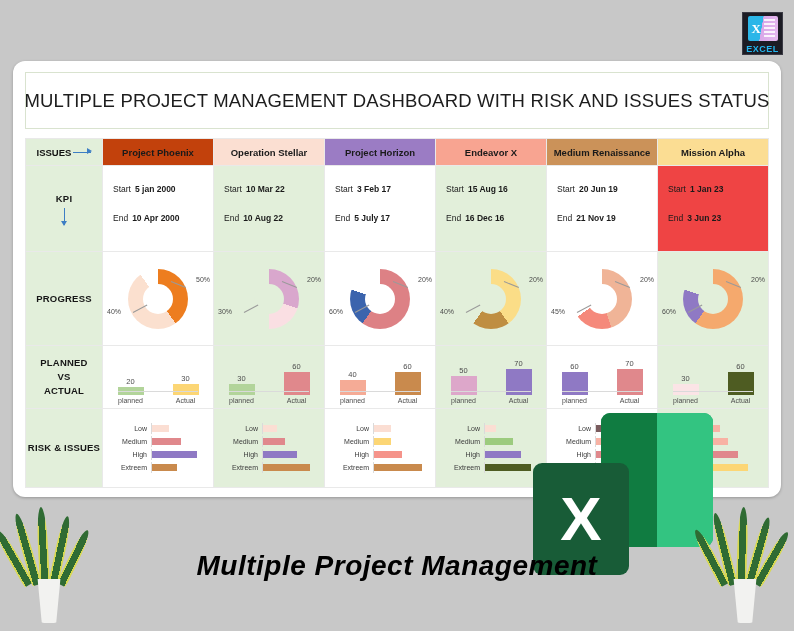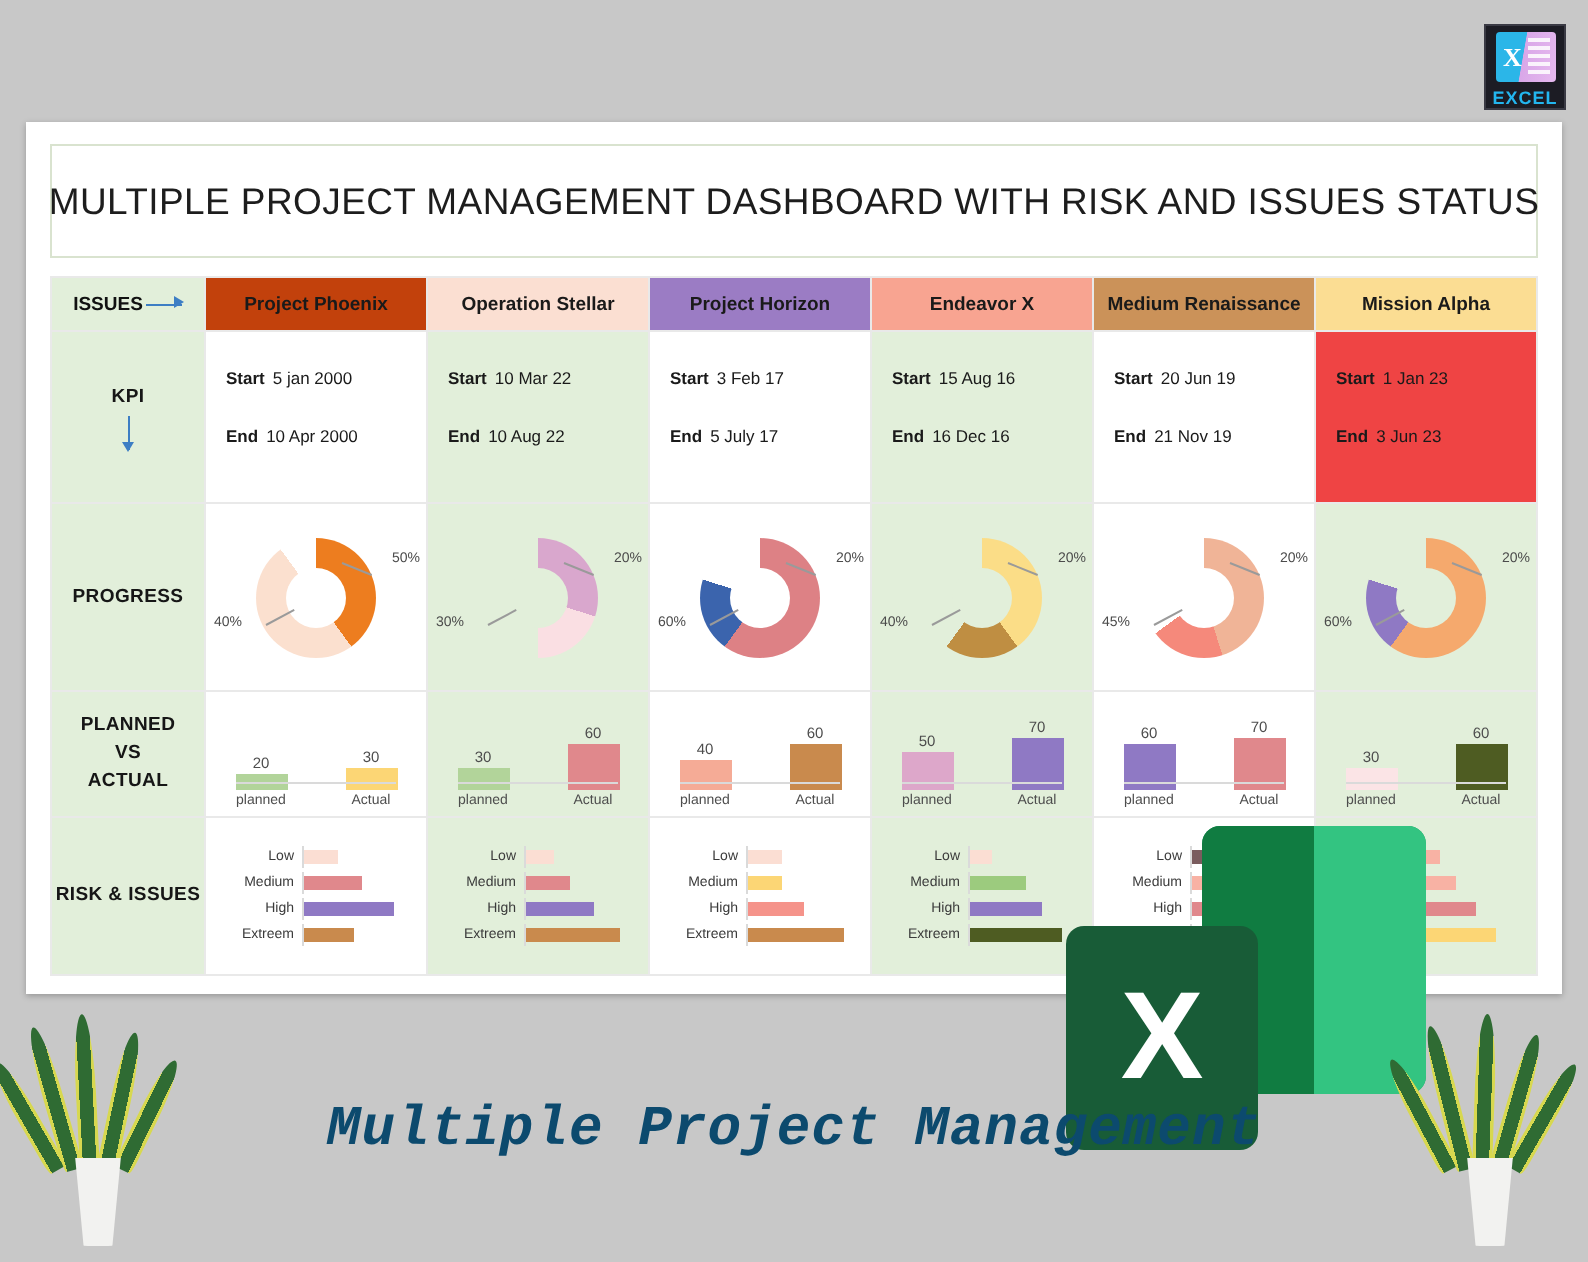--- a/index.html
+++ b/index.html
@@ -39,20 +39,21 @@
     color:#23b6ef;font-size:9px;font-weight:bold;letter-spacing:.5px;margin-top:3px;
   }
 
   
   #board{
     position:absolute; left:13px; top:61px; width:768px; height:436px;
     background:#ffffff;
     box-shadow:0 1px 3px rgba(0,0,0,.25);
     box-sizing:border-box;
     padding:11px 12px 0 12px;
+    border-radius:12px;
   }
 
   #title-bar{
     border:1px solid #d9e3cf;
     height:55px;
     display:flex;align-items:center;justify-content:center;
     background:#ffffff;
     margin-bottom:9px;
   }
   #title-bar .title{
@@ -113,22 +114,22 @@
   }
   .projlabel-cell .arrow-right:after{
     content:"";position:absolute;right:-1px;top:-3.5px;
     border-top:3.5px solid transparent;border-bottom:3.5px solid transparent;
     border-left:5px solid #3d7ec4;
   }
 
   
   .kpi-cell{height:76px;padding:9px 0 0 10px !important;font-size:8.5px;color:#1a1a1a;}
   .kpi-cell .line{margin-bottom:19px;white-space:nowrap;}
-  .kpi-cell .k{font-weight:700;}
-  .kpi-cell .v{font-weight:normal;margin-left:4px;}
+  .kpi-cell .k{font-weight:400;}
+  .kpi-cell .v{font-weight:bold;margin-left:4px;}
 
   
   .prog-cell{height:93px;position:relative;}
   .prog-wrap{position:relative;width:100%;height:93px;}
   .donut{
     position:absolute;left:50%;top:50%;transform:translate(-50%,-50%);
     width:60px;height:60px;border-radius:50%;
   }
   .donut .hole{
     position:absolute;left:50%;top:50%;transform:translate(-50%,-50%);
@@ -186,22 +187,22 @@
   #excel-logo .tile .x{
     color:#fff;font-size:62px;font-weight:bold;line-height:1;
     font-family:"Liberation Sans", sans-serif;
   }
 
   
   #caption{
     position:absolute;left:0;right:0;top:500px;height:131px;
     display:flex;align-items:center;justify-content:center;
     flex-direction:column;
-    color:#0c4a6e;
-    font-family:Liberation Mono, monospace;
+    color:#000000;
+    font-family:Liberation Sans, sans-serif;
     font-style:italic;font-weight:bold;
     letter-spacing:.5px;
   }
   #caption .l1{font-size:28px;line-height:1.05;}
   #caption .l2{font-size:28px;line-height:1.05;}
 
   
   .plant{position:absolute;bottom:8px;width:86px;height:120px;}
   .plant.left{left:6px;}
   .plant.right{right:6px;}

